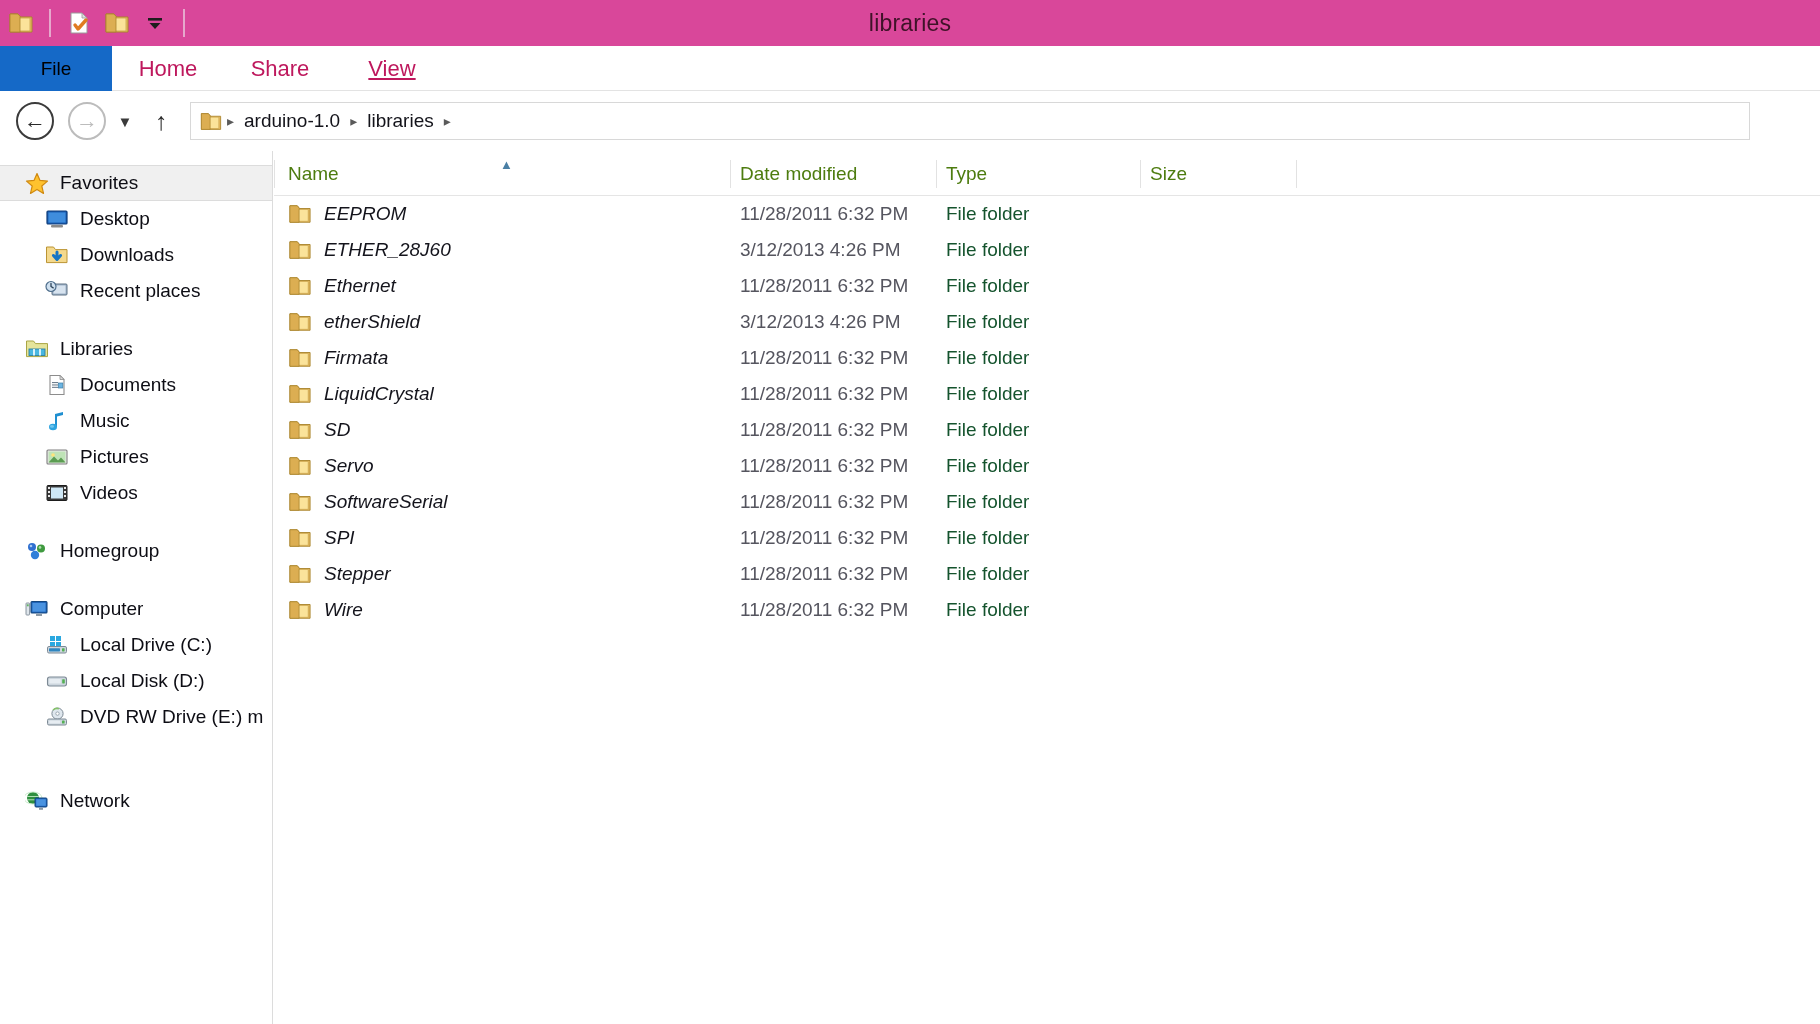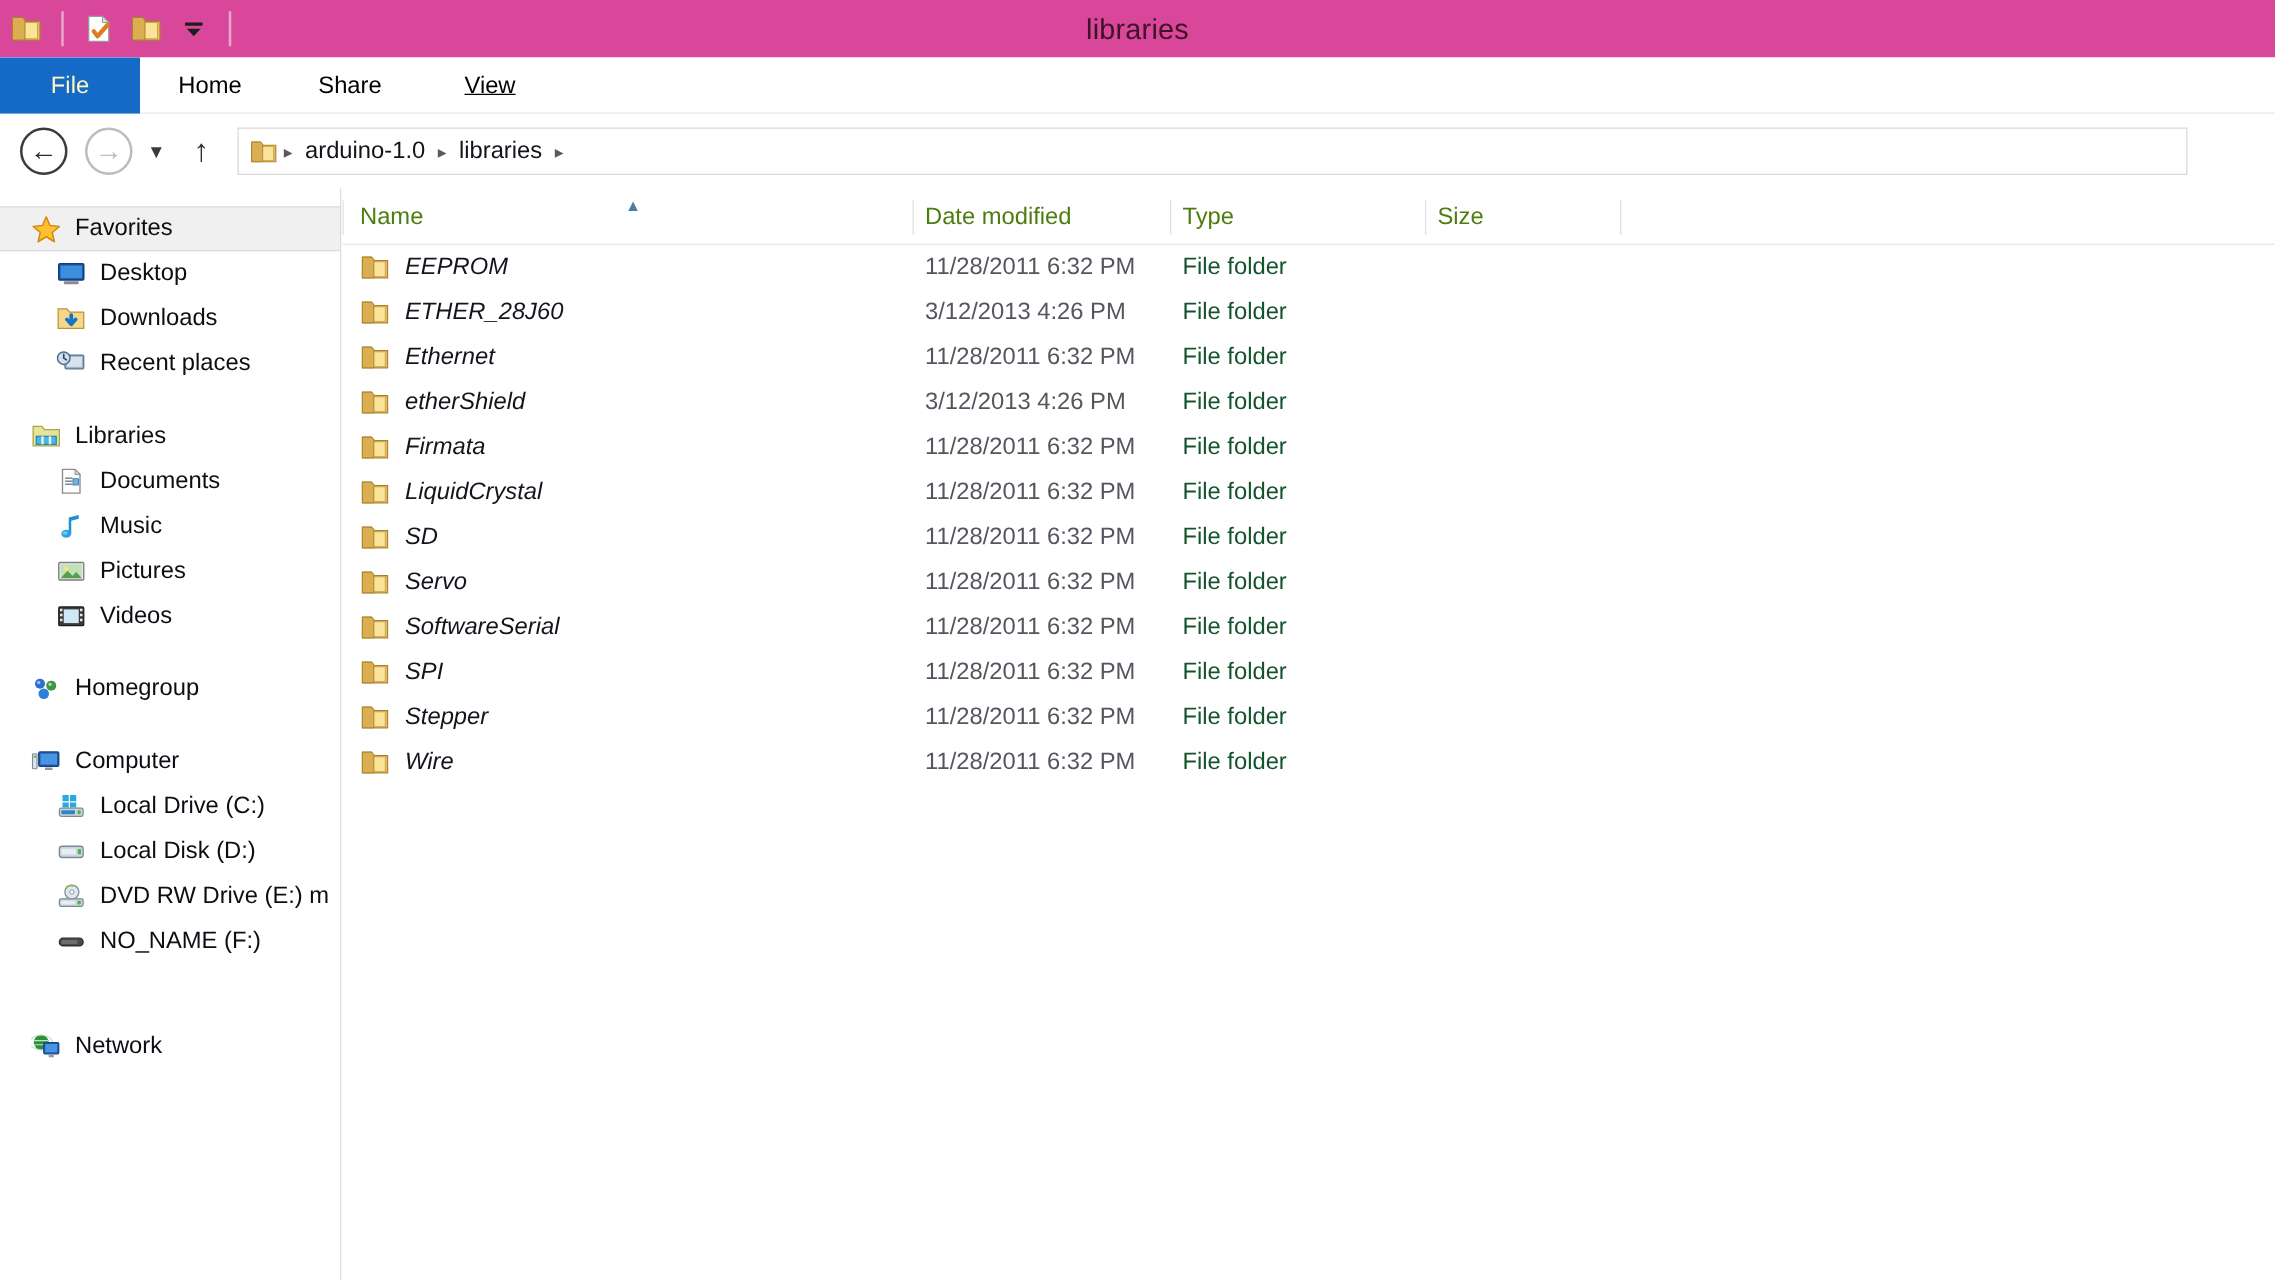--- a/index.html
+++ b/index.html
@@ -26,24 +26,24 @@
   }
 
   
   .ribbon {
     position:absolute; left:0; top:46px; width:1820px; height:45px;
     background:#ffffff; border-bottom:1px solid #e3e3e3;
   }
   .tabs { display:flex; height:45px; align-items:stretch; }
   .tab {
     display:flex; align-items:center; justify-content:center;
-    font-size:19px; color:#000000; padding:0 10px;
+    font-size:22px; color:#be185d; padding:0 10px;
   }
   .tab-file {
-    width:112px; background:#1569c7; color:#fef9c3; font-size:19px;
+    width:112px; background:#1569c7; color:#000000; font-size:19px;
   }
   .tab-home { width:112px; }
   .tab-share { width:112px; }
   .tab-view { width:112px;text-decoration:underline; }
 
   
   .addressbar {
     position:absolute; left:0; top:91px; width:1820px; height:60px;
     background:#ffffff; display:flex; align-items:center;
   }
@@ -351,29 +351,20 @@
           <circle cx="12.5" cy="7.6" r="1.7" fill="#ffffff" stroke="#8c98a3" stroke-width="0.8"></circle>
           <path d="M8 4 a6 6 0 0 1 6 -1.2" stroke="#86c36b" stroke-width="1.6" fill="none"></path>
           <rect x="2.5" y="13" width="19" height="6" rx="1.4" fill="#cdd6de" stroke="#7d8a95" stroke-width="1"></rect>
           <rect x="4.2" y="14.6" width="11" height="3" rx="0.6" fill="#e7edf2"></rect>
           <rect x="17" y="14.6" width="2.6" height="3" rx="0.6" fill="#54b054"></rect>
         </svg>
       </span>
       <span>DVD RW Drive (E:) m</span>
     </div>
 
-    <div class="nav-item child">
-      <span class="nav-ico">
-        <svg width="24" height="22" viewBox="0 0 24 22">
-          <rect x="2.5" y="8.5" width="19" height="6.2" rx="3" fill="#4a4a4a" stroke="#2c2c2c" stroke-width="1"></rect>
-          <rect x="4" y="10" width="13" height="3.2" rx="1.2" fill="#6d6d6d"></rect>
-        </svg>
-      </span>
-      <span>NO_NAME (F:)</span>
-    </div>
 
     <div class="nav-gap"></div>
     <div style="height:26px"></div>
 
     <div class="nav-item">
       <span class="nav-ico">
         <svg width="24" height="22" viewBox="0 0 24 22">
           <circle cx="8" cy="8" r="6" fill="#2f8f3f"></circle>
           <path d="M2.2 6.5 h11.6 M2.2 9.8 h11.6 M8 2 a9 6 0 0 1 0 12 a9 6 0 0 1 0 -12" fill="none" stroke="#bfe6c2" stroke-width="0.9"></path>
           <rect x="10" y="8" width="12" height="9" rx="1" fill="#1b5fb5" stroke="#14477f" stroke-width="1"></rect>

